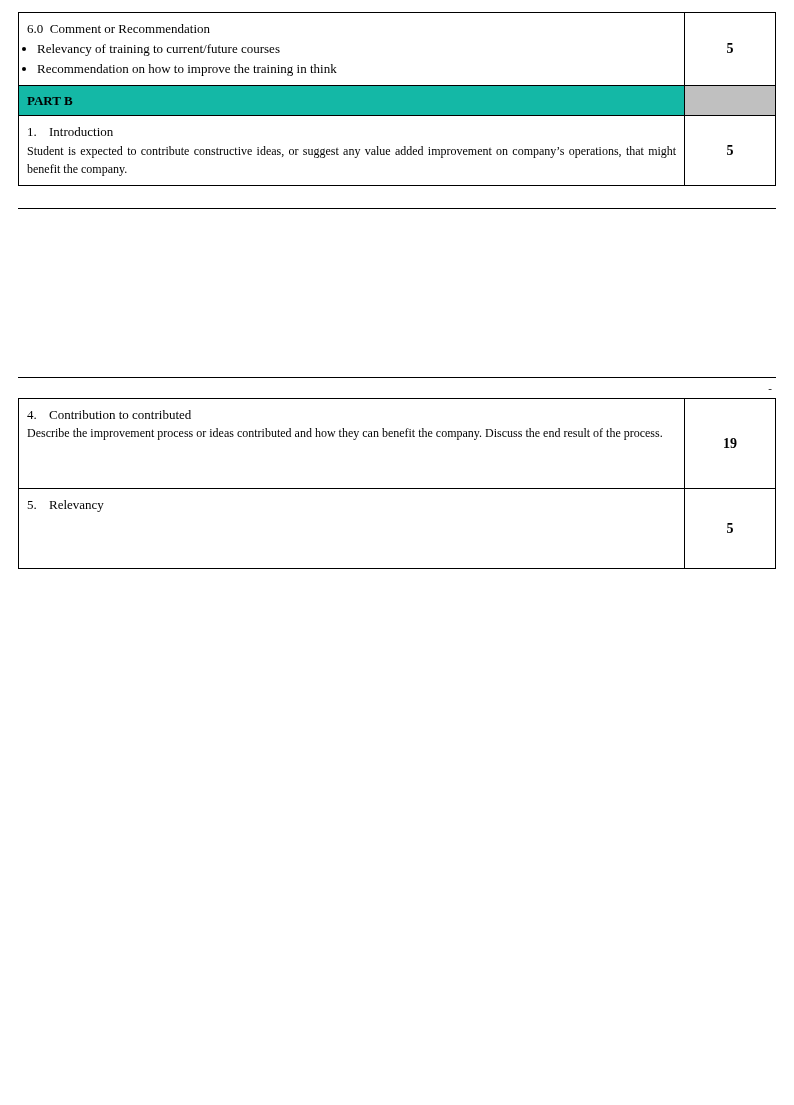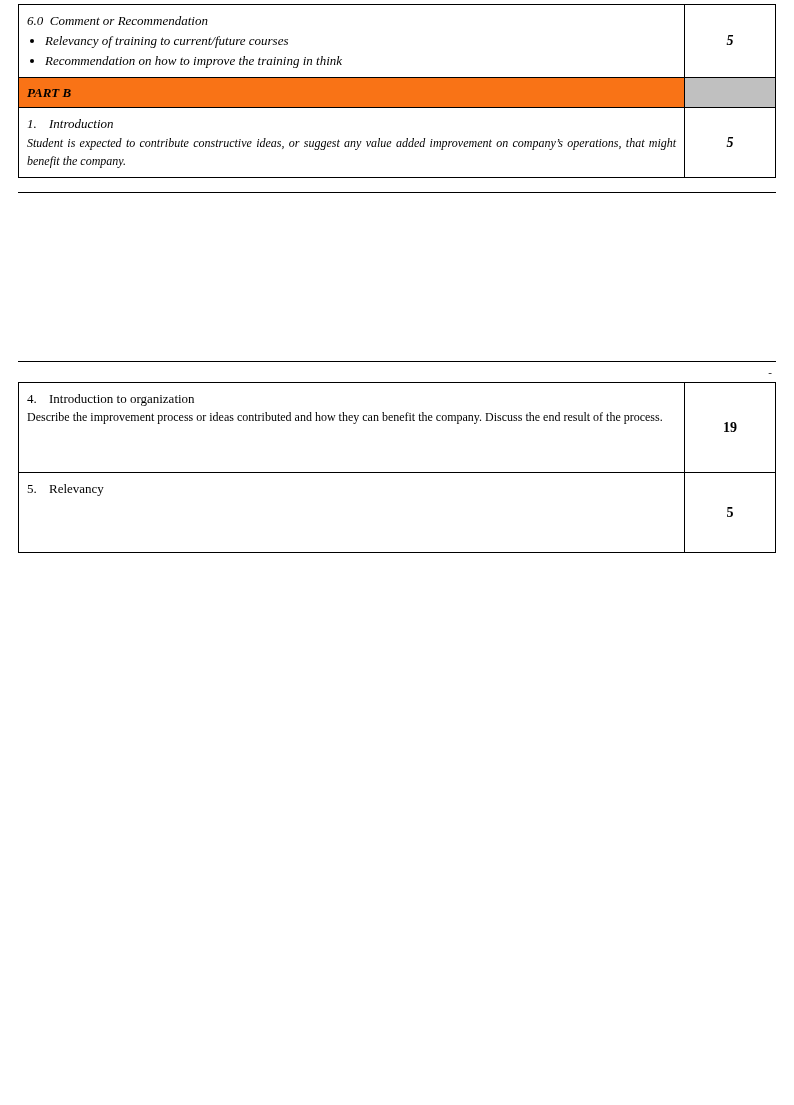--- a/index.html
+++ b/index.html
@@ -20,22 +20,21 @@
     .page {
       width: 794px;
       min-height: 1105px;
       background: #fff;
       padding: 0;
       position: relative;
     }
 
     .table-wrapper {
       width: 100%;
-      padding: 4px 18px;
-      font-style: italic;
+      padding: 12px 18px;
     }
 
     table {
       width: 100%;
       border-collapse: collapse;
       table-layout: fixed;
     }
 
     td {
       border: 1px solid #000;
@@ -50,21 +49,21 @@
 
     .col-marks {
       width: 12%;
       text-align: center;
       vertical-align: middle;
       font-weight: bold;
       font-size: 14px;
     }
 
     .section-header td {
-      background-color: #f97316;
+      background-color: #14b8a6;
       font-weight: bold;
       font-size: 13px;
       padding: 5px 8px;
       border: 1px solid #000;
     }
 
     .section-header .col-marks {
       background-color: #c0c0c0;
     }
 
@@ -74,21 +73,21 @@
       line-height: 1.55;
     }
 
     .item-number {
       display: inline-block;
       min-width: 22px;
       vertical-align: top;
     }
 
     ul.bullet-list {
-      margin-left: 18px;
+      margin-left: 10px;
       list-style-type: disc;
     }
 
     ul.bullet-list li {
       text-align: justify;
       line-height: 1.55;
     }
 
     .page-break-area {
       height: 200px;
@@ -172,21 +171,21 @@
     <span class="page-number">-</span>
   </div>
 
   <div class="continued-table-wrapper">
     <table>
 
       <tbody>
           <tr class="row-tall">
         <td class="col-main">
           <div>
-            <span class="item-number">4.</span><span>Introduction to organization</span>
+            <span class="item-number">4.</span><span>Contribution to contributed</span>
           </div>
           <div class="item-desc" style="text-align:justify;">Describe the improvement process or ideas contributed and how they can benefit the company. Discuss the end result of the process.</div>
         </td>
         <td class="col-marks">19</td>
       </tr>
 
       <tr class="row-conclusion">
         <td class="col-main">
           <div>
             <span class="item-number">5.</span><span>Relevancy</span>

